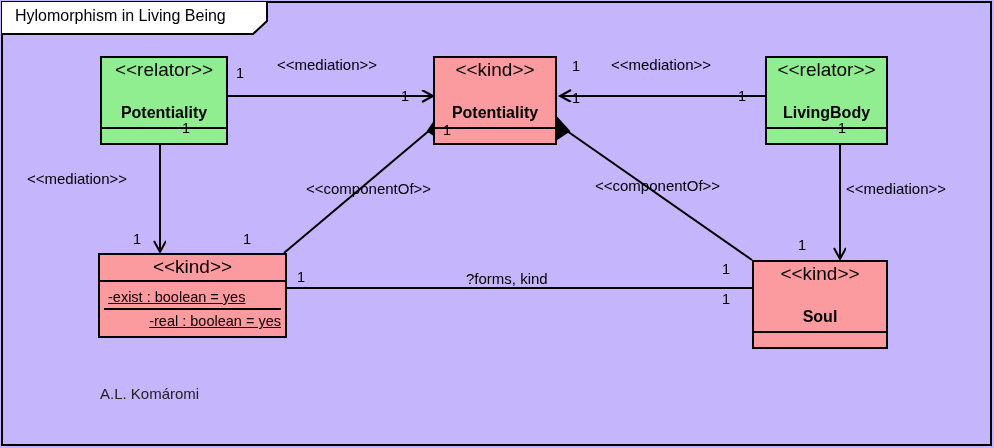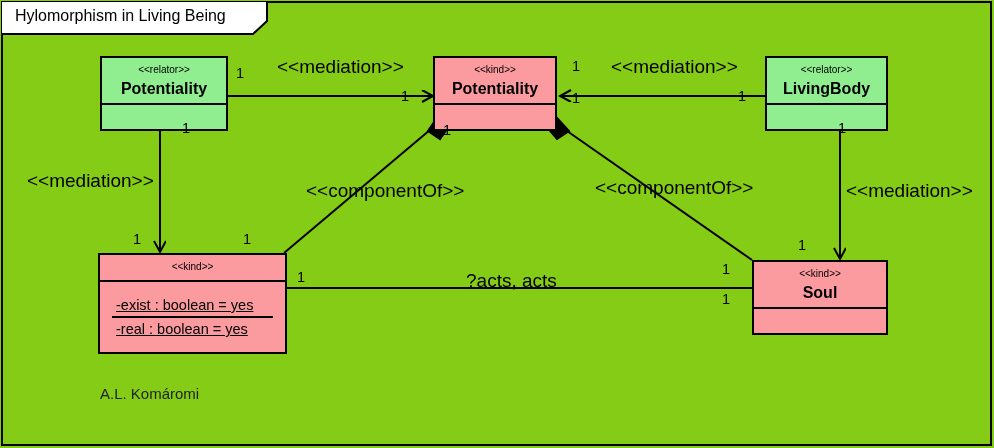--- a/index.html
+++ b/index.html
@@ -5,21 +5,21 @@
   * { box-sizing: border-box; }
   html, body {
     margin: 0; padding: 0;
     background: #ffffff;
     font-family: "Liberation Sans", sans-serif;
   }
   #stage {
     position: relative;
     width: 994px;
     height: 448px;
-    background: #84cc16;
+    background: #c4b5fd;
     overflow: hidden;
   }
   #frame {
     position: absolute;
     left: 1px; top: 1px;
     width: 991px; height: 445px;
     border: 2px solid #000;
     background: transparent;
   }
   
@@ -51,48 +51,49 @@
     z-index: 4;
     text-align: center;
   }
   .umlclass.green { background: #90ee90; }
   .umlclass.pink  { background: #fb9a9f; }
   .cls-head {
     padding: 3px 4px 4px 4px;
     border-bottom: 2px solid #000;
   }
   .cls-stereo {
-    font-size: 10px;
+    font-size: 19px;
     line-height: 18px;
     color: #000;
     text-align: center;
   }
   .cls-name {
     font-size: 16px;
     font-weight: bold;
     line-height: 20px;
     color: #000;
-  }
-  .cls-attrs { padding: 12px; }
+    margin-top: 24px;
+  }
+  .cls-attrs { padding: 4px; }
   .cls-attrs.empty { height: 14px; }
   .attr {
     font-size: 14.5px;
     line-height: 22px;
     text-align: left;
     padding-left: 4px;
     color: #000;
     text-decoration: underline;
     border-bottom: 2px solid #000;
     white-space: nowrap;
   }
-  .attr:last-child { border-bottom: none; }
+  .attr:last-child { border-bottom: none; text-align: right; }
   
   .lbl {
     position: absolute;
-    font-size: 19px;
+    font-size: 15px;
     color: #000;
     white-space: nowrap;
     z-index: 5;
   }
   .mult {
     position: absolute;
     font-size: 14.5px;
     color: #000;
     white-space: nowrap;
     z-index: 5;
@@ -190,21 +191,21 @@
   <div class="lbl" style="left:611px; top:56px;">&lt;&lt;mediation&gt;&gt;</div>
 
   <div class="lbl" style="left:27px; top:170px;">&lt;&lt;mediation&gt;&gt;</div>
 
   <div class="lbl" style="left:846px; top:180px;">&lt;&lt;mediation&gt;&gt;</div>
 
   <div class="lbl" style="left:306px; top:180px;">&lt;&lt;componentOf&gt;&gt;</div>
 
   <div class="lbl" style="left:595px; top:177px;">&lt;&lt;componentOf&gt;&gt;</div>
 
-  <div class="lbl" style="left:466px; top:270px;">?acts, acts</div>
+  <div class="lbl" style="left:466px; top:270px;">?forms, kind</div>
 
   <div class="mult" style="left:236px; top:65px;">1</div>
 
   <div class="mult" style="left:401px; top:88px;">1</div>
 
   <div class="mult" style="left:572px; top:58px;">1</div>
 
   <div class="mult" style="left:572px; top:90px;">1</div>
 
   <div class="mult" style="left:738px; top:88px;">1</div>

